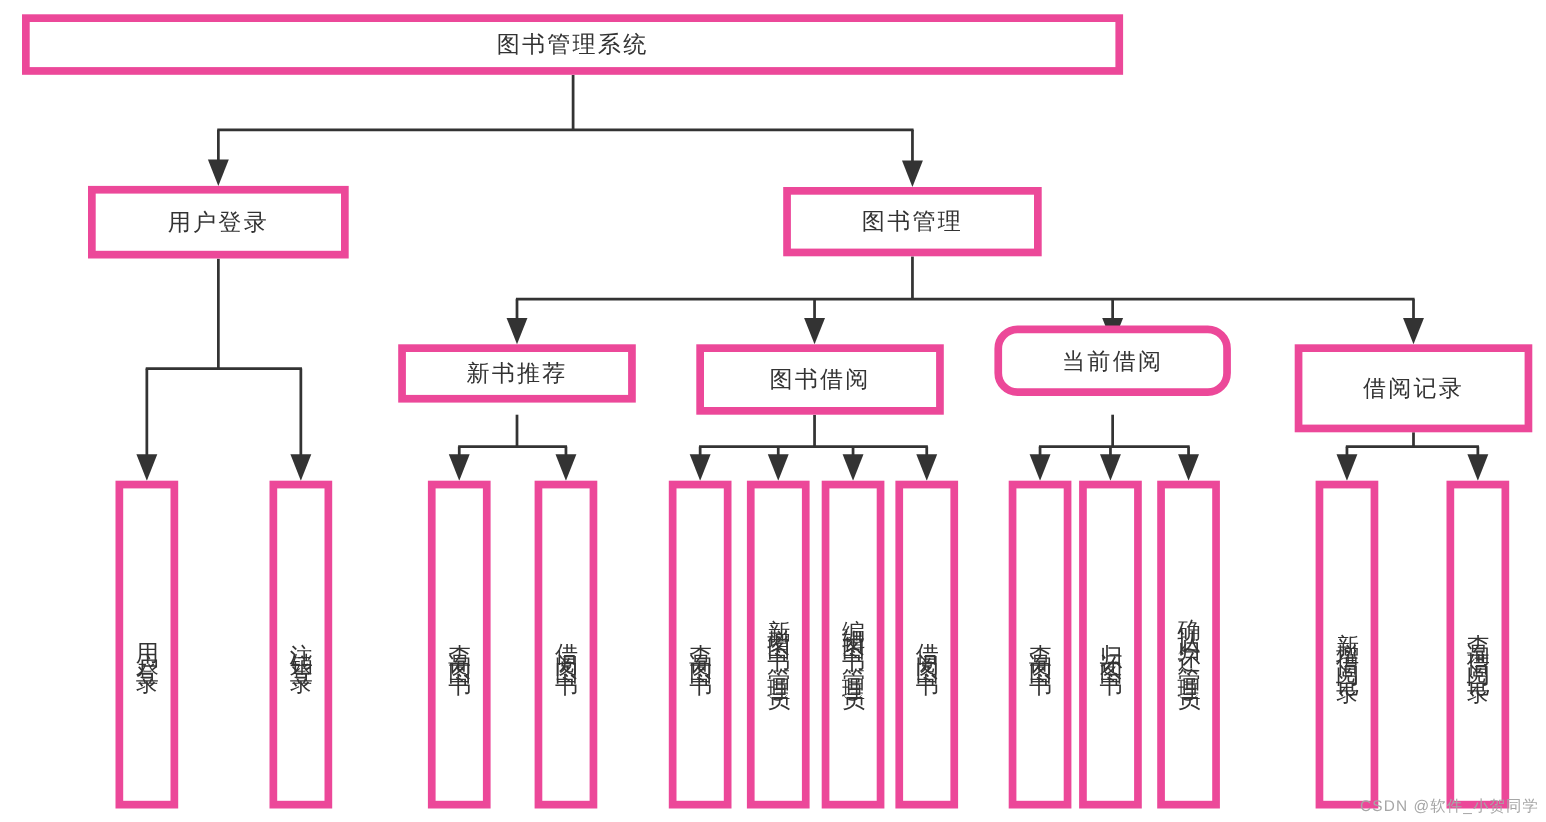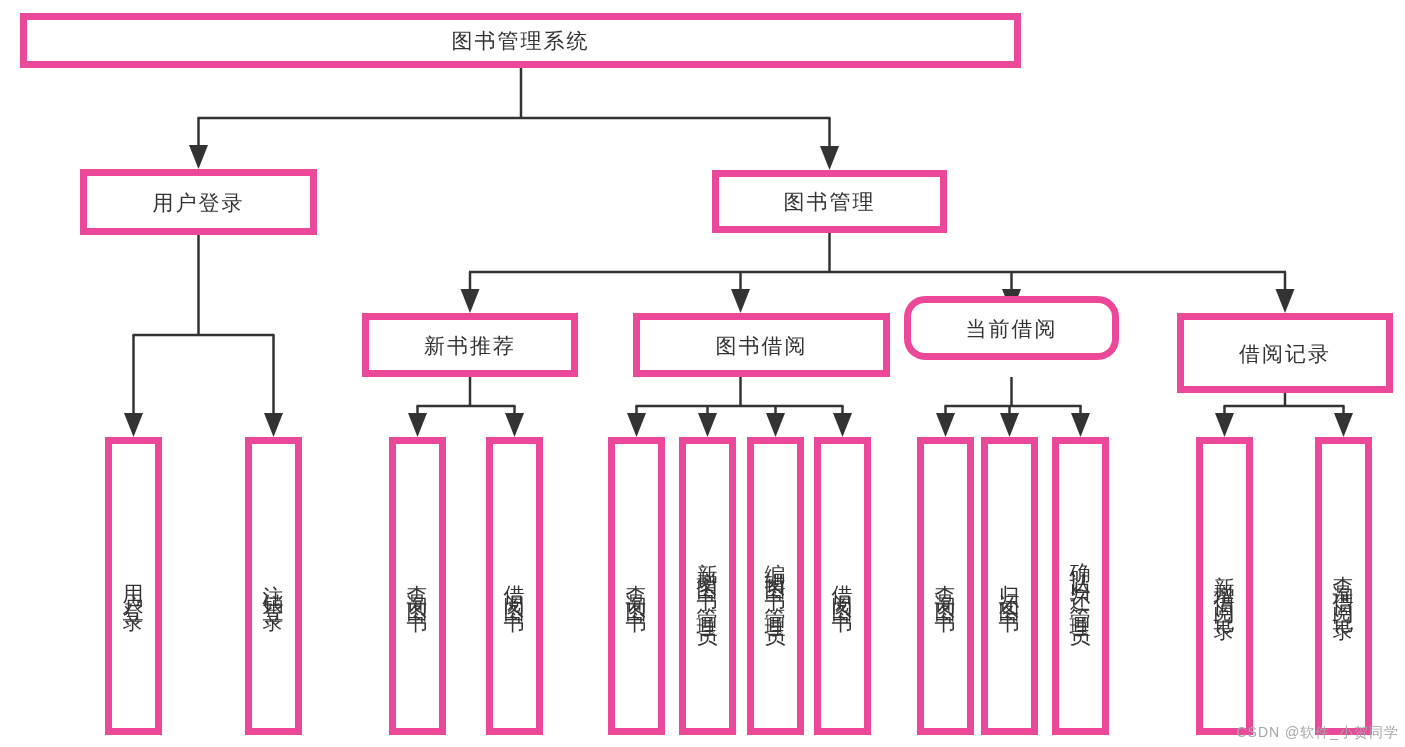--- a/index.html
+++ b/index.html
@@ -21,22 +21,22 @@
     writing-mode:vertical-rl; text-orientation:mixed;
     letter-spacing:9px; white-space:normal; line-height:1;
     font-size:21px; padding:6px 0;
   }
   
   #n-root {left:20px; top:13px; width:1001px; height:55px;}
   
   #n-l2a {left:80px;  top:169px; width:237px; height:66px;}
   #n-l2b {left:712px; top:170px; width:235px; height:63px;text-align:right;}
   
-  #n-l3a {left:362px;  top:313px; width:216px; height:64px;}
-  #n-l3b {left:633px;  top:313px; width:257px; height:64px;}
+  #n-l3a {left:362px;  top:313px; width:216px; height:53px;}
+  #n-l3b {left:633px;  top:313px; width:225px; height:64px;}
   #n-l3c {left:904px;  top:296px; width:215px; height:64px;border-radius:21px;}
   #n-l3d {left:1177px; top:313px; width:216px; height:80px;}
   
   .leaf {top:437px; width:57px; height:298px;}
   #f1  {left:105px;}  #f2  {left:245px;}
   #f3  {left:389px;}  #f4  {left:486px;}
   #f5  {left:608px;}  #f6  {left:679px;}
   #f7  {left:747px;}  #f8  {left:814px;}
   #f9  {left:917px;}  #f10 {left:981px;}
   #f11 {left:1052px;}

